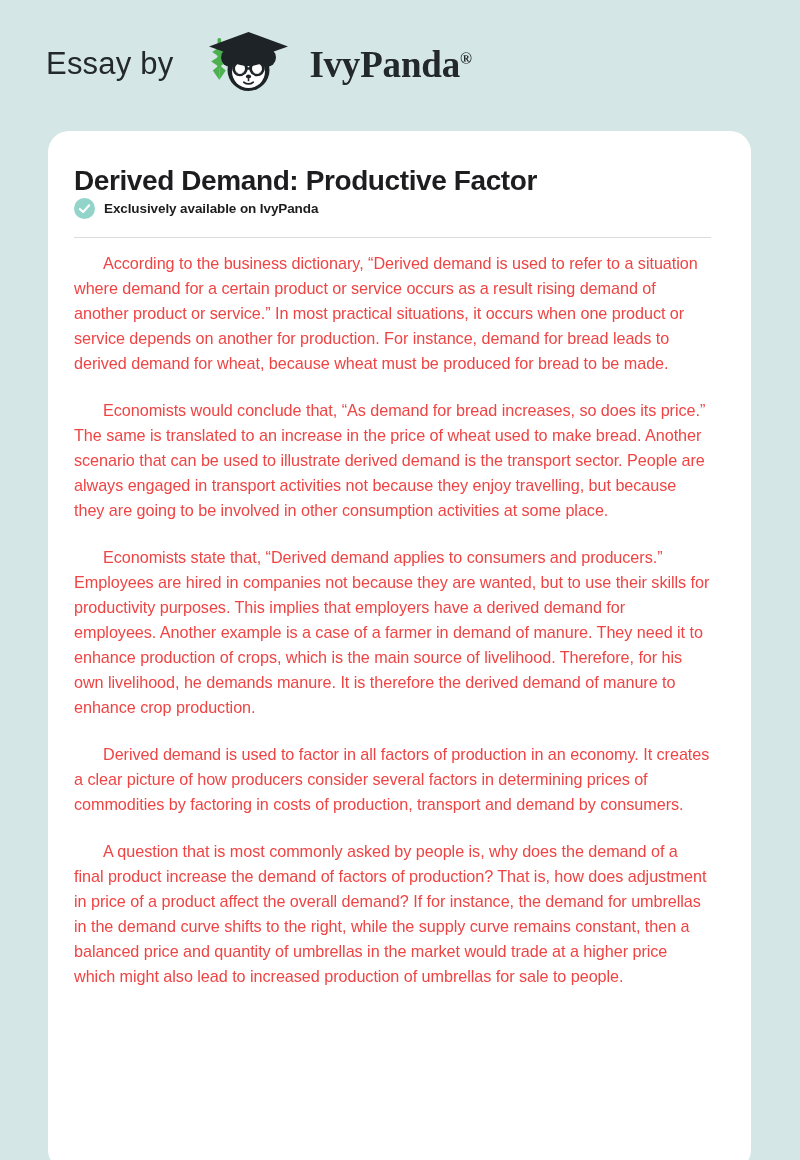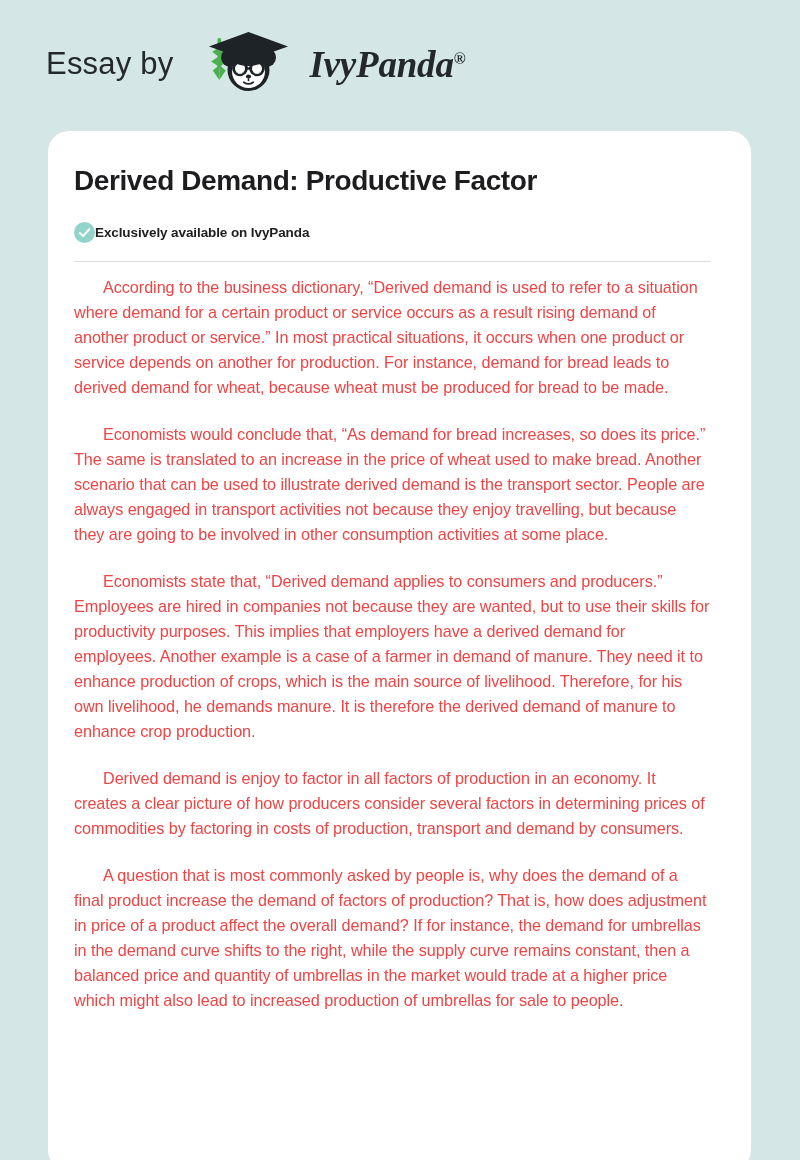--- a/index.html
+++ b/index.html
@@ -51,21 +51,20 @@
   }
   .brand-name {
     font-family: "Liberation Serif", serif;
     font-size: 37px;
     font-weight: bold;
     color: #23282b;
     line-height: 1;
     letter-spacing: -0.2px;
     position: relative;
     padding-bottom: 2px;
-    font-style: italic;
   }
   .brand-reg {
     font-family: "Liberation Serif", serif;
     font-size: 16px;
     vertical-align: super;
     font-weight: bold;
     line-height: 1;
   }
 
   
@@ -91,21 +90,21 @@
     font-size: 28px;
     font-weight: bold;
     color: #1d1d1f;
     letter-spacing: -0.4px;
     line-height: 1.22;
   }
 
   .exclusive-row {
     display: flex;
     align-items: center;
-    margin-top: 24px;
+    gap: 9px;
   }
   .check-badge {
     width: 21px;
     height: 21px;
     border-radius: 50%;
     background: #92d4ca;
     display: flex;
     align-items: center;
     justify-content: center;
     flex: none;
@@ -214,18 +213,18 @@
       </span>
       <span class="exclusive-text">Exclusively available on IvyPanda</span>
     </div>
 
     <div class="divider"></div>
 
     <div class="body-copy">
       <p>According to the business dictionary, “Derived demand is used to refer to a situation where demand for a certain product or service occurs as a result rising demand of another product or service.” In most practical situations, it occurs when one product or service depends on another for production. For instance, demand for bread leads to derived demand for wheat, because wheat must be produced for bread to be made.</p>
       <p>Economists would conclude that, “As demand for bread increases, so does its price.” The same is translated to an increase in the price of wheat used to make bread. Another scenario that can be used to illustrate derived demand is the transport sector. People are always engaged in transport activities not because they enjoy travelling, but because they are going to be involved in other consumption activities at some place.</p>
       <p>Economists state that, “Derived demand applies to consumers and producers.” Employees are hired in companies not because they are wanted, but to use their skills for productivity purposes. This implies that employers have a derived demand for employees. Another example is a case of a farmer in demand of manure. They need it to enhance production of crops, which is the main source of livelihood. Therefore, for his own livelihood, he demands manure. It is therefore the derived demand of manure to enhance crop production.</p>
-      <p>Derived demand is enjoy to factor in all factors of production in an economy. It creates a clear picture of how producers consider several factors in determining prices of commodities by factoring in costs of production, transport and demand by consumers.</p>
+      <p>Derived demand is used to factor in all factors of production in an economy. It creates a clear picture of how producers consider several factors in determining prices of commodities by factoring in costs of production, transport and demand by consumers.</p>
       <p>A question that is most commonly asked by people is, why does the demand of a final product increase the demand of factors of production? That is, how does adjustment in price of a product affect the overall demand? If for instance, the demand for umbrellas in the demand curve shifts to the right, while the supply curve remains constant, then a balanced price and quantity of umbrellas in the market would trade at a higher price which might also lead to increased production of umbrellas for sale to people.</p>
     </div>
 
   </div>
 </div>
 
 </body></html>

